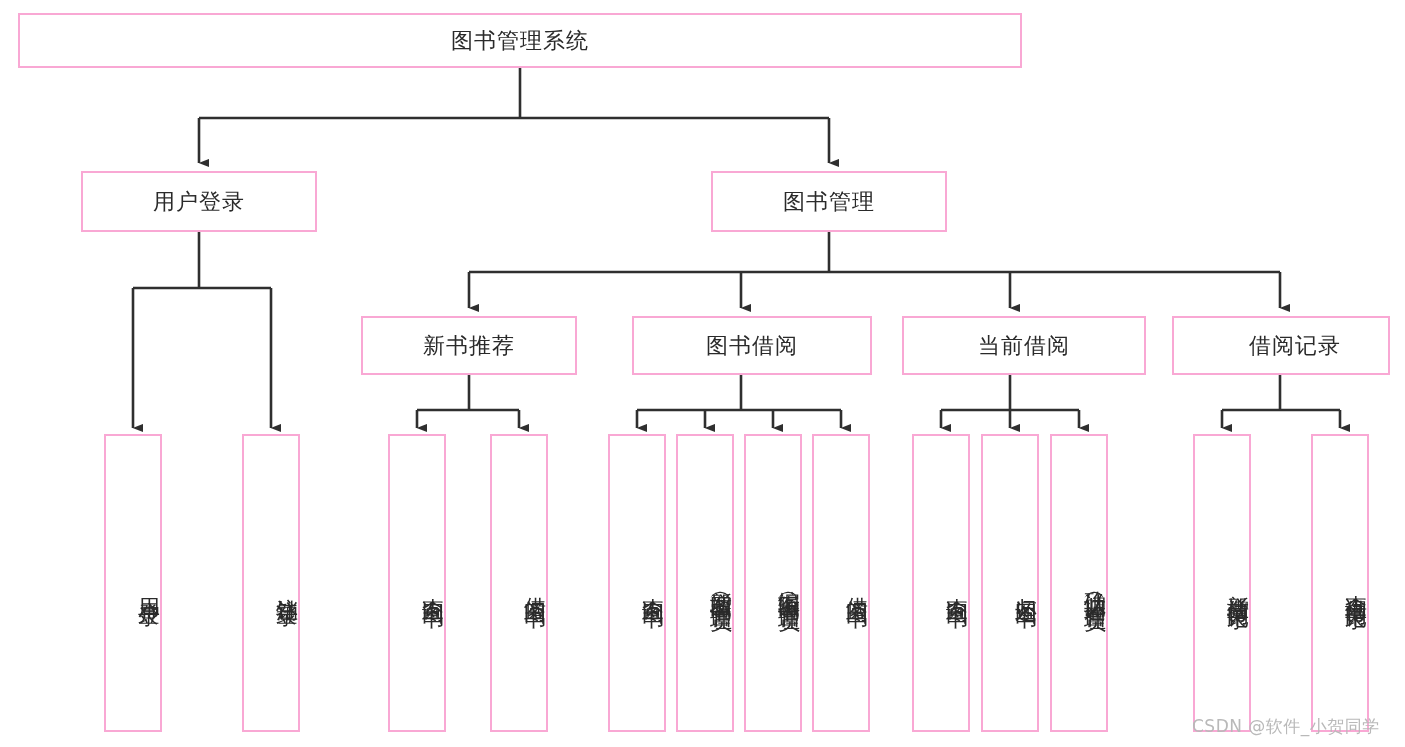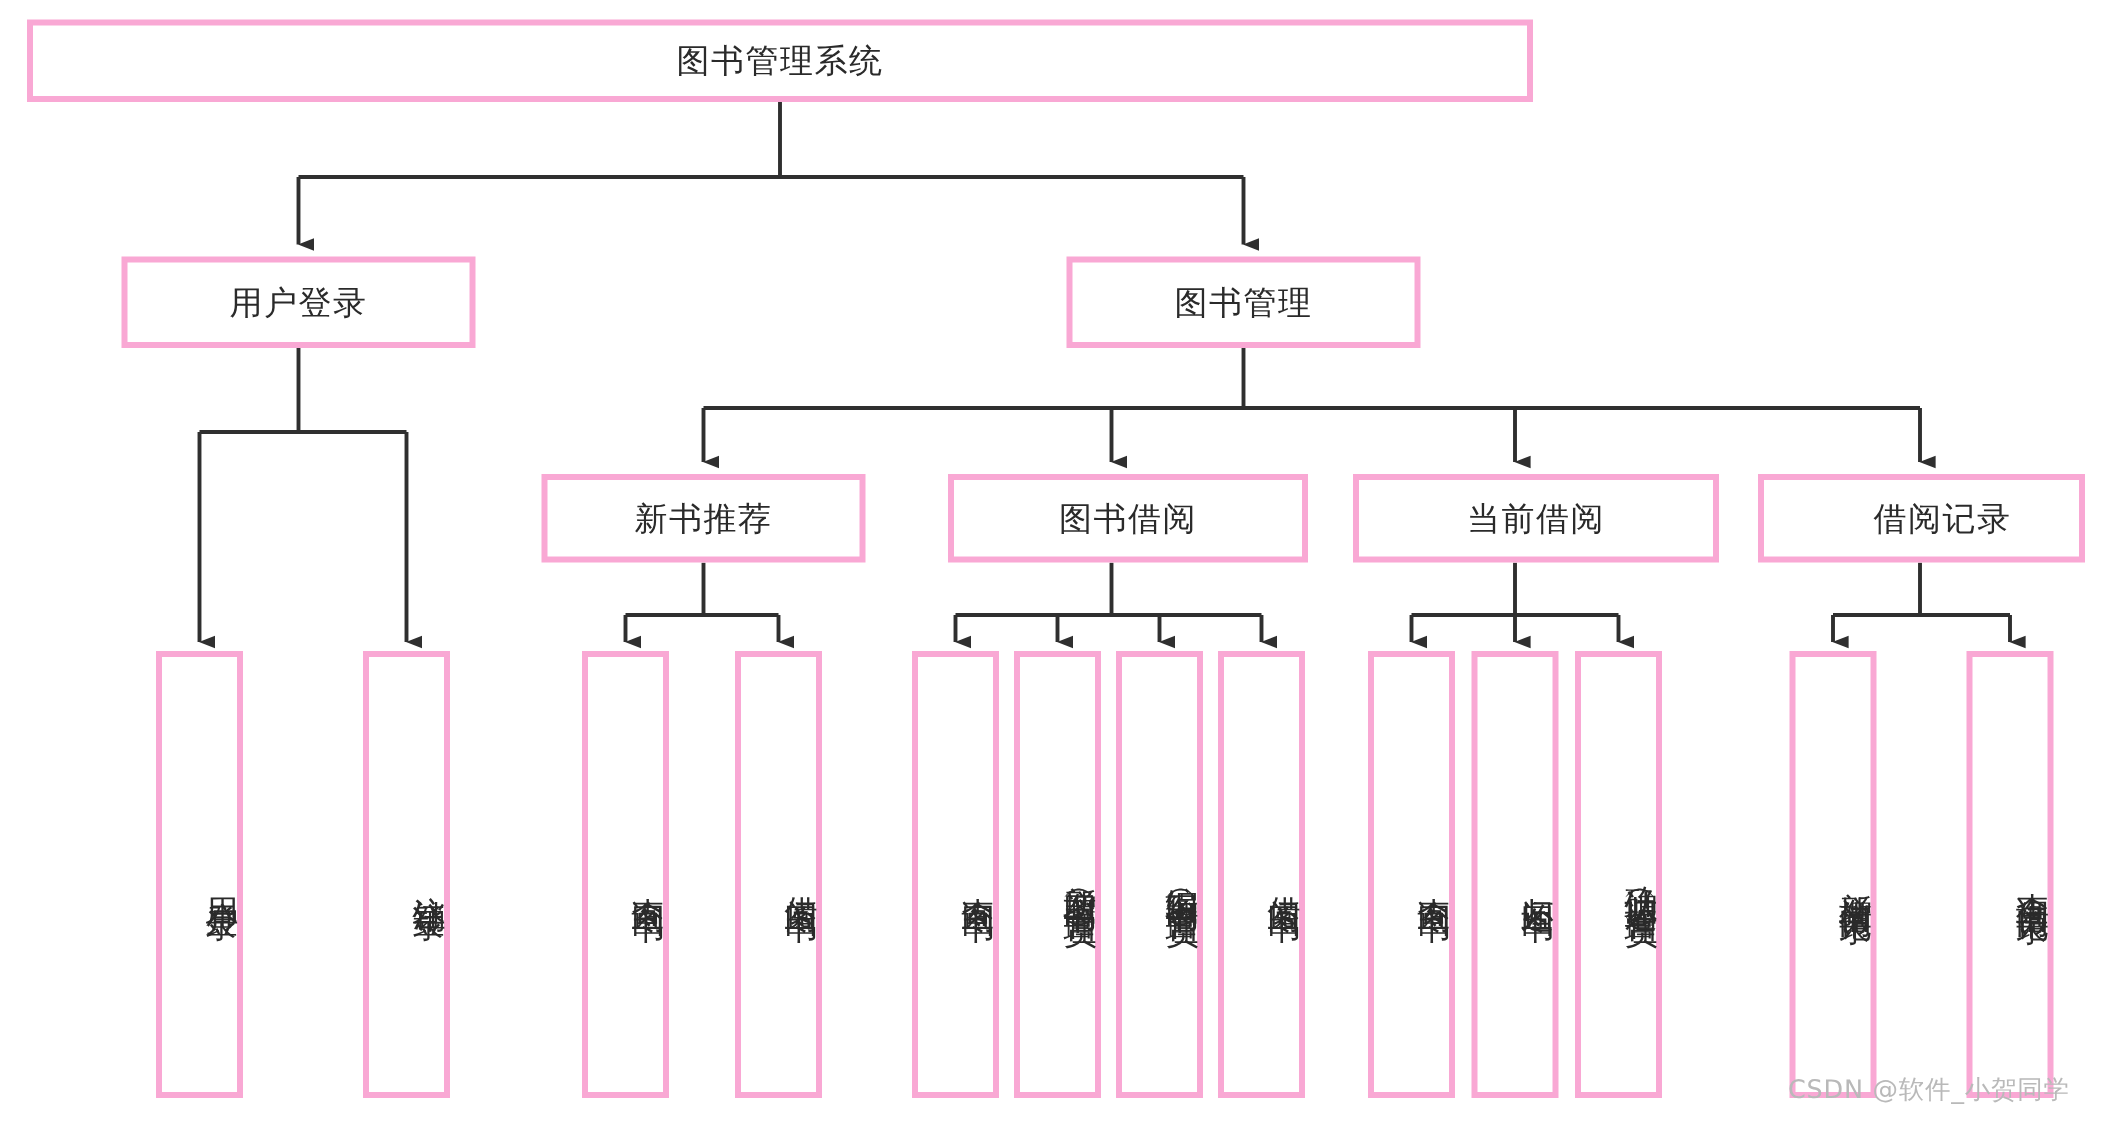--- a/index.html
+++ b/index.html
@@ -23,21 +23,21 @@
     left: 0;
     top: 0;
     width: 1405px;
     height: 747px;
     pointer-events: none;
   }
   .node {
     position: absolute;
     box-sizing: border-box;
     background: #ffffff;
-    border: 4px solid #f9a8d4;
+    border: 2px solid #f9a8d4;
     display: flex;
     align-items: center;
     justify-content: center;
     color: #2a2a2a;
     text-align: center;
   }
   .node-h {
     font-size: 22px;
     letter-spacing: 1px;
     white-space: nowrap;

